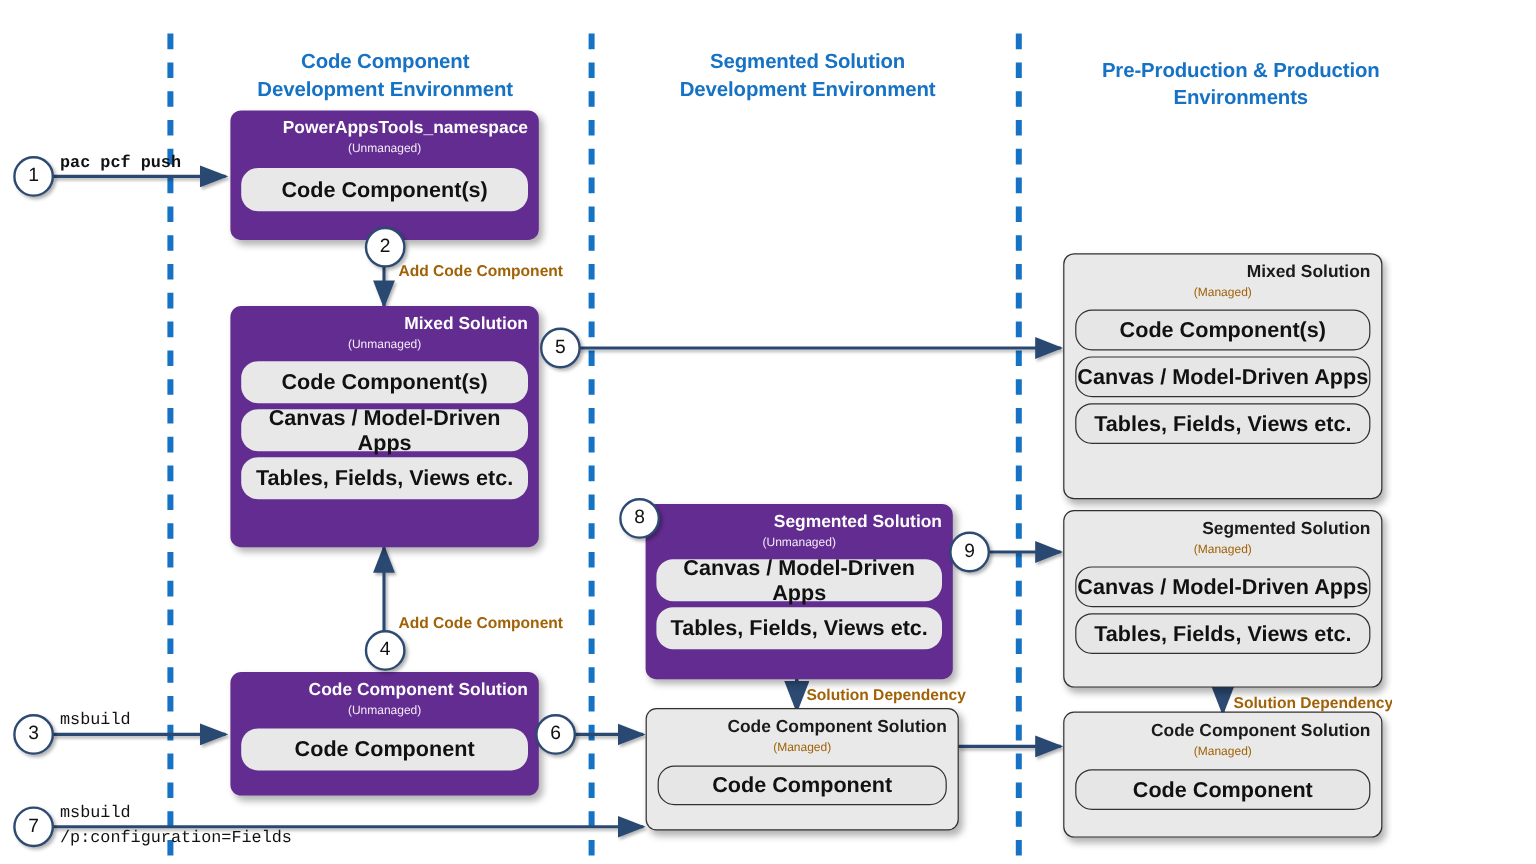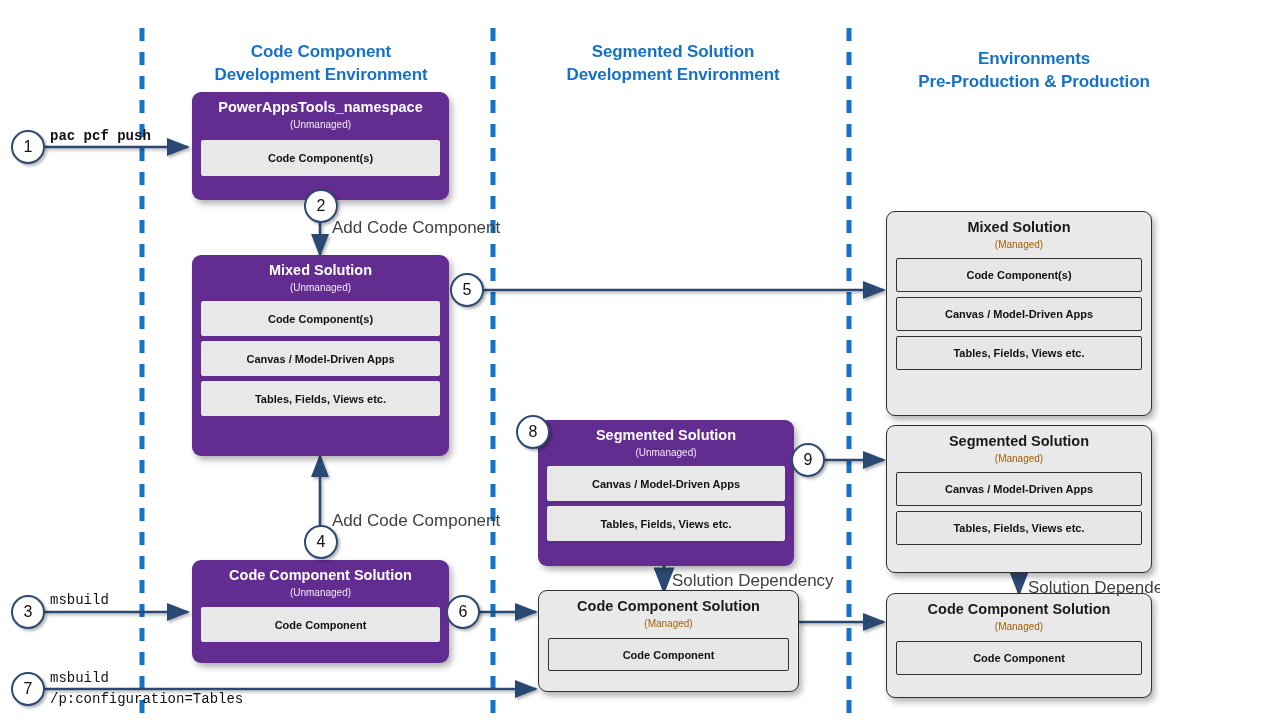--- a/index.html
+++ b/index.html
@@ -47,43 +47,43 @@
   .sol.purple {
     background: #632C91;
     box-shadow: 3px 4px 6px rgba(0,0,0,0.30);
   }
   .sol.gray {
     background: #e9e9e9;
     border: 1.2px solid #30302f;
     box-shadow: 3px 4px 6px rgba(0,0,0,0.30);
   }
   .sol-title {
-    text-align: center;
+    text-align: right;
     font-weight: bold;
     font-size: 14.5px;
     line-height: 18px;
   }
   .sol.purple .sol-title { color: #ffffff; }
   .sol.gray .sol-title { color: #1a1a1a; }
   .sol-sub {
     text-align: center;
     font-size: 10px;
     line-height: 17px;
     font-weight: normal;
   }
   .sol.purple .sol-sub { color: #f2eaf7; }
   .sol.gray .sol-sub { color: #a16207; }
 
   .chip {
     background: #e8e8e8;
     color: #111111;
     font-weight: bold;
-    font-size: 11px;
-    text-align: right;
-    border-radius: 2px;
+    font-size: 18px;
+    text-align: center;
+    border-radius: 14px;
     margin-top: 5px;
     display: flex;
     align-items: center;
     justify-content: center;
     box-sizing: border-box;
   }
   .sol.gray .chip {
     border: 1.1px solid #30302f;
     background: #e6e6e6;
   }
@@ -103,23 +103,23 @@
     font-size: 16px;
     color: #111111;
     font-weight: normal;
     box-shadow: 2px 2px 3px rgba(0,0,0,0.30);
     z-index: 40;
   }
 
   
   .edge-label {
     position: absolute;
-    font-size: 17px;
-    font-weight: normal;
-    color: #404040;
+    font-size: 13px;
+    font-weight: bold;
+    color: #a16207;
     white-space: nowrap;
     z-index: 30;
   }
   .cmd-label {
     position: absolute;
     font-family: "Liberation Mono", monospace;
     font-size: 14px;
     color: #111111;
     white-space: nowrap;
     z-index: 30;
@@ -180,22 +180,22 @@
     <div>Code Component</div>
     <div>Development Environment</div>
   </div>
 
   <div class="col-header" style="left:510px; top:40px; width:326px;">
     <div>Segmented Solution</div>
     <div>Development Environment</div>
   </div>
 
   <div class="col-header" style="left:868px; top:47px; width:332px;">
+    <div>Pre-Production &amp; Production</div>
     <div>Environments</div>
-    <div>Pre-Production &amp; Production</div>
   </div>
 
   <div class="sol purple" style="left:192px; top:92px; width:257px; height:108px;">
     <div class="sol-title">PowerAppsTools_namespace</div>
     <div class="sol-sub">(Unmanaged)</div>
     <div class="chip" style="height:36px; margin-top:7px;">Code Component(s)</div>
   </div>
 
   <div class="sol purple" style="left:192px; top:255px; width:257px; height:201px;">
     <div class="sol-title">Mixed Solution</div>
@@ -253,21 +253,21 @@
   <div class="step" style="left:446px; top:595px;">6</div>
   <div class="step" style="left:11px; top:672px;">7</div>
   <div class="step" style="left:516px; top:415px;">8</div>
   <div class="step" style="left:791px; top:443px;">9</div>
 
   <div class="cmd-label" style="left:50px; top:128px;font-weight:bold;">pac pcf push</div>
 
   <div class="cmd-label" style="left:50px; top:592px;">msbuild</div>
 
   <div class="cmd-label" style="left:50px; top:670px;">msbuild</div>
-  <div class="cmd-label" style="left:50px; top:691px;">/p:configuration=Tables</div>
+  <div class="cmd-label" style="left:50px; top:691px;">/p:configuration=Fields</div>
 
   <div class="edge-label" style="left:332px; top:218px;">Add Code Component</div>
 
   <div class="edge-label" style="left:332px; top:511px;">Add Code Component</div>
 
   <div class="edge-label" style="left:672px; top:571px;">Solution Dependency</div>
 
   <div class="edge-label" style="left:1028px; top:578px;">Solution Dependency</div>
 
 </div>

